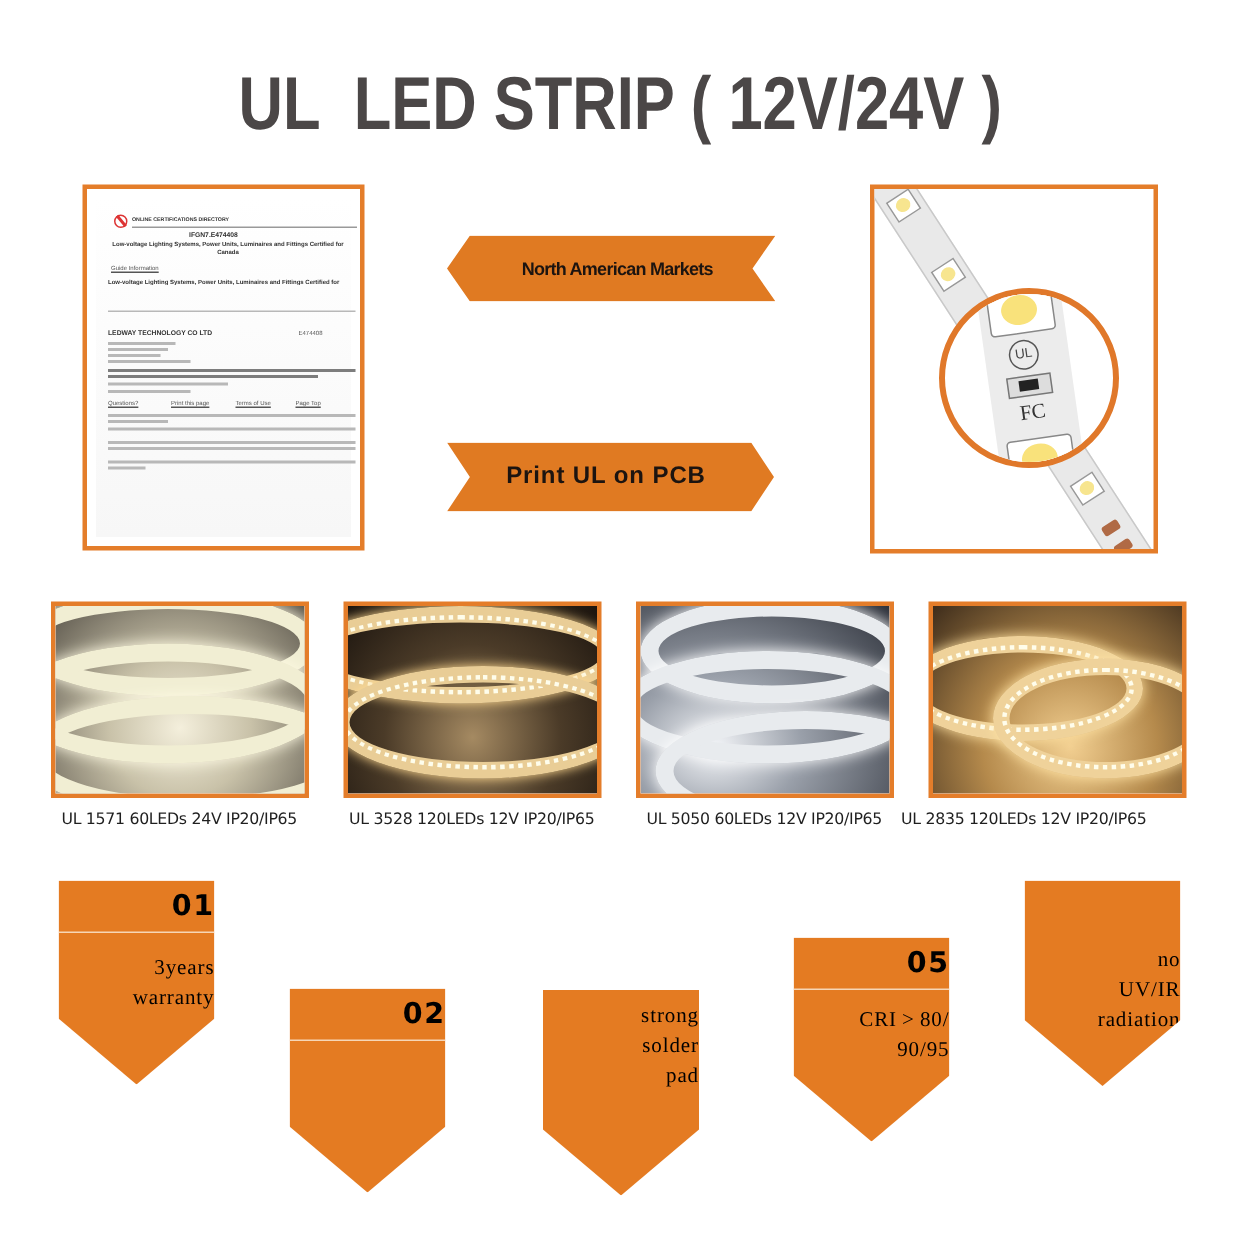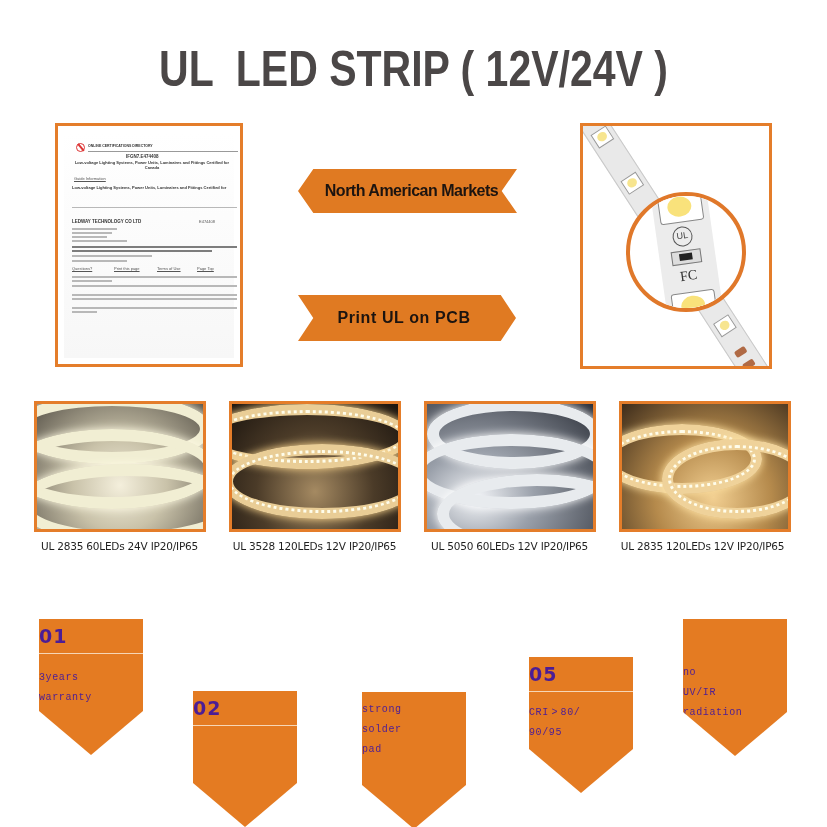--- a/index.html
+++ b/index.html
@@ -23,21 +23,21 @@
   .doc-inner { position:absolute; left:6px; top:6px; right:6px; bottom:6px; background:linear-gradient(#ffffff,#f7f7f7); }
   .doc .ln { position:absolute; height:2px; background:#b8b8b8; }
   .doc .ln.d { background:#7d7d7d; }
   .doc .tx { position:absolute; font-size:4px; color:#555; font-family:"Liberation Sans", sans-serif; white-space:nowrap; }
   .doc .tx.b { font-weight:bold; color:#333; font-size:4.5px; }
   .ul-logo { position:absolute; left:12px; top:11px; width:9px; height:9px; border:1.5px solid #d33; border-radius:50%; box-sizing:border-box; }
   .ul-logo::after { content:""; position:absolute; left:3px; top:-1px; width:1.5px; height:9px; background:#d33; transform:rotate(-40deg); }
 
   
   .arrow { background:#e07a22; display:flex; align-items:center; justify-content:center; font-family:"Liberation Sans", sans-serif; font-weight:bold; color:#1c1410; }
-  .arrow-left { left:298px; top:169px; width:219px; height:44px; clip-path:polygon(7% 0,100% 0,93% 50%,100% 100%,7% 100%,0 50%); font-size:16px; letter-spacing:-0.5px; padding-left:8px; box-sizing:border-box; }
+  .arrow-left { left:298px; top:157px; width:219px; height:44px; clip-path:polygon(7% 0,100% 0,93% 50%,100% 100%,7% 100%,0 50%); font-size:12px; letter-spacing:-0.5px; padding-left:8px; box-sizing:border-box; }
   .arrow-right { left:298px; top:295px; width:218px; height:46px; clip-path:polygon(0 0,93% 0,100% 50%,93% 100%,0 100%,7% 50%); font-size:16px; letter-spacing:0.6px; padding-right:6px; box-sizing:border-box; }
 
   
   .pcb { left:580px; top:123px; width:192px; height:246px; overflow:hidden; }
   .strip { position:absolute; width:26px; height:330px; background:#e9e9e9; border:1px solid #c9c9c9; left:80px; top:-40px; transform:rotate(-33deg); transform-origin:center; }
   .strip .chip { position:absolute; left:4px; width:16px; height:14px; background:#fff; border:1px solid #999; }
   .strip .chip::after { content:""; position:absolute; left:3px; top:2px; width:10px; height:9px; border-radius:50%; background:#f7e58f; }
   .strip .pad { position:absolute; left:6px; width:12px; height:7px; background:#b06a45; border-radius:2px; }
   .magnifier { position:absolute; left:43px; top:66px; width:120px; height:120px; border-radius:50%; border:4px solid #e0782a; box-sizing:border-box; background:#fff; overflow:hidden; }
   .mag-board { position:absolute; left:30px; top:-10px; width:56px; height:150px; background:#ececec; transform:rotate(-8deg); }
@@ -58,23 +58,23 @@
   .ring { position:absolute; border-radius:50%; box-sizing:border-box; }
   .ph1 .ring { border:12px solid #f1eed3; box-shadow:0 0 10px #fffbe5; }
   .ph2 .ring { border:11px solid #e9cd96; box-shadow:0 0 8px #ffd98f; }
   .ph3 .ring { border:12px solid #e8ebee; box-shadow:0 0 10px #ffffff; }
   .ph4 .ring { border:11px solid #efd29a; box-shadow:0 0 9px #ffe3a3; }
   .dots { position:absolute; border-radius:50%; box-sizing:border-box; border:3px dotted rgba(255,255,240,0.95); }
 
   .caption { top:540px; width:195px; text-align:center; font-family:"DejaVu Sans", sans-serif; font-size:10.5px; color:#1f1f1f; white-space:nowrap; letter-spacing:-0.2px; }
 
   
-  .badge { width:104px; background:#e47b22; clip-path:polygon(0 0,100% 0,100% calc(100% - 44px),50% 100%,0 calc(100% - 44px)); color:#4c1d95; text-align:left;margin-top:32px; }
+  .badge { width:104px; background:#e47b22; clip-path:polygon(0 0,100% 0,100% calc(100% - 44px),50% 100%,0 calc(100% - 44px)); color:#000000; text-align:right; }
   .badge .num { height:34px; line-height:34px; font-family:"DejaVu Sans", sans-serif; font-weight:bold; font-size:19px; letter-spacing:1px; border-bottom:1.5px solid #f6d6b6; }
-  .badge .txt { font-family:Liberation Mono, monospace; font-size:10px; line-height:20px; letter-spacing:0.6px; white-space:pre-line; }
+  .badge .txt { font-family:Liberation Serif, serif; font-size:14px; line-height:20px; letter-spacing:0.6px; white-space:pre-line; }
 </style>
 </head>
 <body>
 
 <div class="abs title">UL  LED STRIP ( 12V/24V )</div>
 
 <div class="abs frame doc">
   <div class="doc-inner">
     <div class="ul-logo"></div>
     <div class="tx b" style="left:24px;top:12px;font-size:3.5px;">ONLINE CERTIFICATIONS DIRECTORY</div>
@@ -154,24 +154,24 @@
   <div class="ring" style="left:10px;top:70px;width:200px;height:80px;"></div>
 </div>
 <div class="abs photo ph4" style="left:619px;">
   <div class="bg"></div>
   <div class="ring" style="left:-20px;top:20px;width:160px;height:70px;"></div>
   <div class="dots" style="left:-14px;top:26px;width:148px;height:58px;"></div>
   <div class="ring" style="left:40px;top:35px;width:150px;height:80px;"></div>
   <div class="dots" style="left:46px;top:41px;width:138px;height:68px;"></div>
 </div>
 
-<div class="abs caption" style="left:22px;">UL 2835 60LEDs 24V IP20/IP65</div>
+<div class="abs caption" style="left:22px;">UL 1571 60LEDs 24V IP20/IP65</div>
 <div class="abs caption" style="left:217px;">UL 3528 120LEDs 12V IP20/IP65</div>
 <div class="abs caption" style="left:412px;">UL 5050 60LEDs 12V IP20/IP65</div>
-<div class="abs caption" style="left:605px;">UL 2835 120LEDs 12V IP20/IP65</div>
+<div class="abs caption" style="left:585px;">UL 2835 120LEDs 12V IP20/IP65</div>
 
 <div class="abs badge" style="left:39px;top:587px;height:136px;">
   <div class="num">01</div>
   <div class="txt" style="padding-top:14px;">3years
 warranty</div>
 </div>
 <div class="abs badge" style="left:193px;top:659px;height:136px;">
   <div class="num">02</div>
 </div>
 <div class="abs badge" style="left:362px;top:660px;height:137px;">

